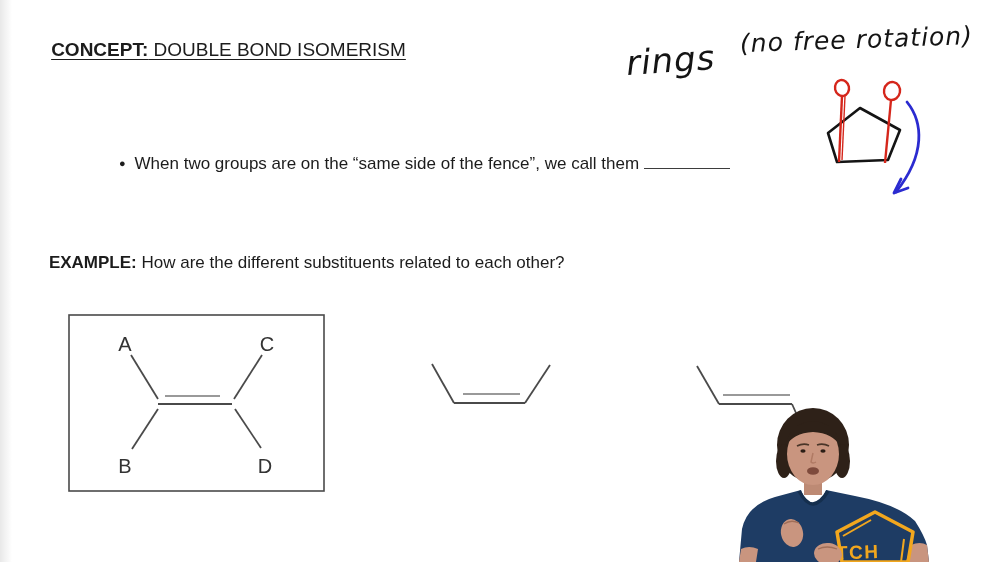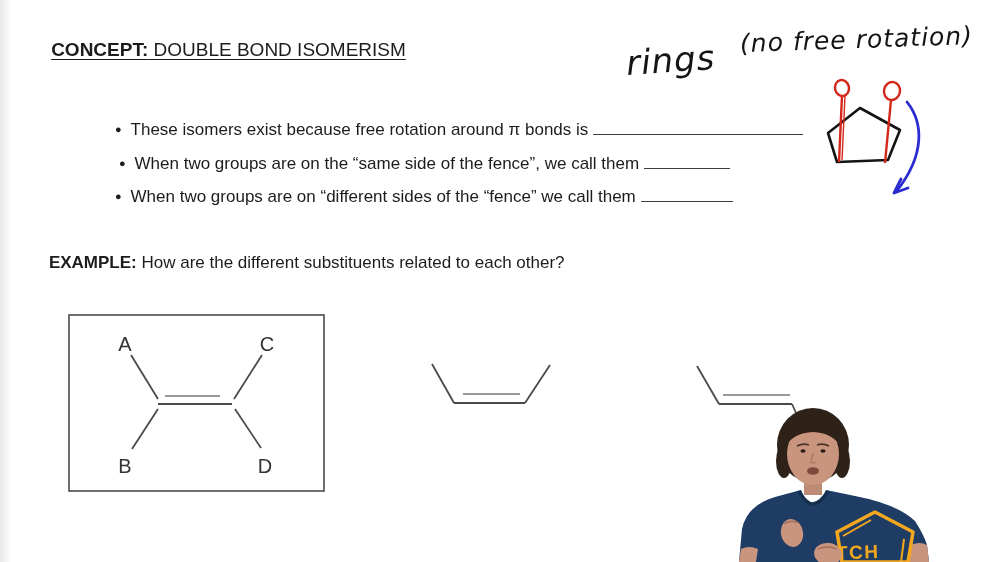--- a/index.html
+++ b/index.html
@@ -27,28 +27,22 @@
 </head>
 <body>
 
 <div class="stage">
 
   <div class="line heading" style="left:30px;top:20px">
     <span class="u"><b>CONCEPT:</b><span> DOUBLE BOND ISOMERISM</span></span>
   </div>
 
 
-  <div class="line" style="left:96px;top:99px">
-    <span class="bullet-glyph">●</span><span>These isomers exist because free rotation around π bonds is </span><span class="blank" style="width:210px"></span>
-  </div>
   <div class="line" style="left:100px;top:133px">
     <span class="bullet-glyph">●</span><span>When two groups are on the “same side of the fence”, we call them </span><span class="blank" style="width:86px"></span>
-  </div>
-  <div class="line" style="left:96px;top:166px">
-    <span class="bullet-glyph">●</span><span>When two groups are on “different sides of the “fence” we call them </span><span class="blank" style="width:92px"></span>
   </div>
 
   <div class="line" style="left:30px;top:233px">
     <b>EXAMPLE:</b><span> How are the different substituents related to each other?</span>
   </div>
 
   <div class="hw" style="left:626px;top:40px;font-size:34px;transform:rotate(-4deg)">rings</div>
   <div class="hw" style="left:740px;top:25px;font-size:25px;transform:rotate(-2deg)">(no free rotation)</div>
 
   <svg class="sketch" style="left:808px;top:76px" width="125" height="125" viewBox="0 0 125 125">

